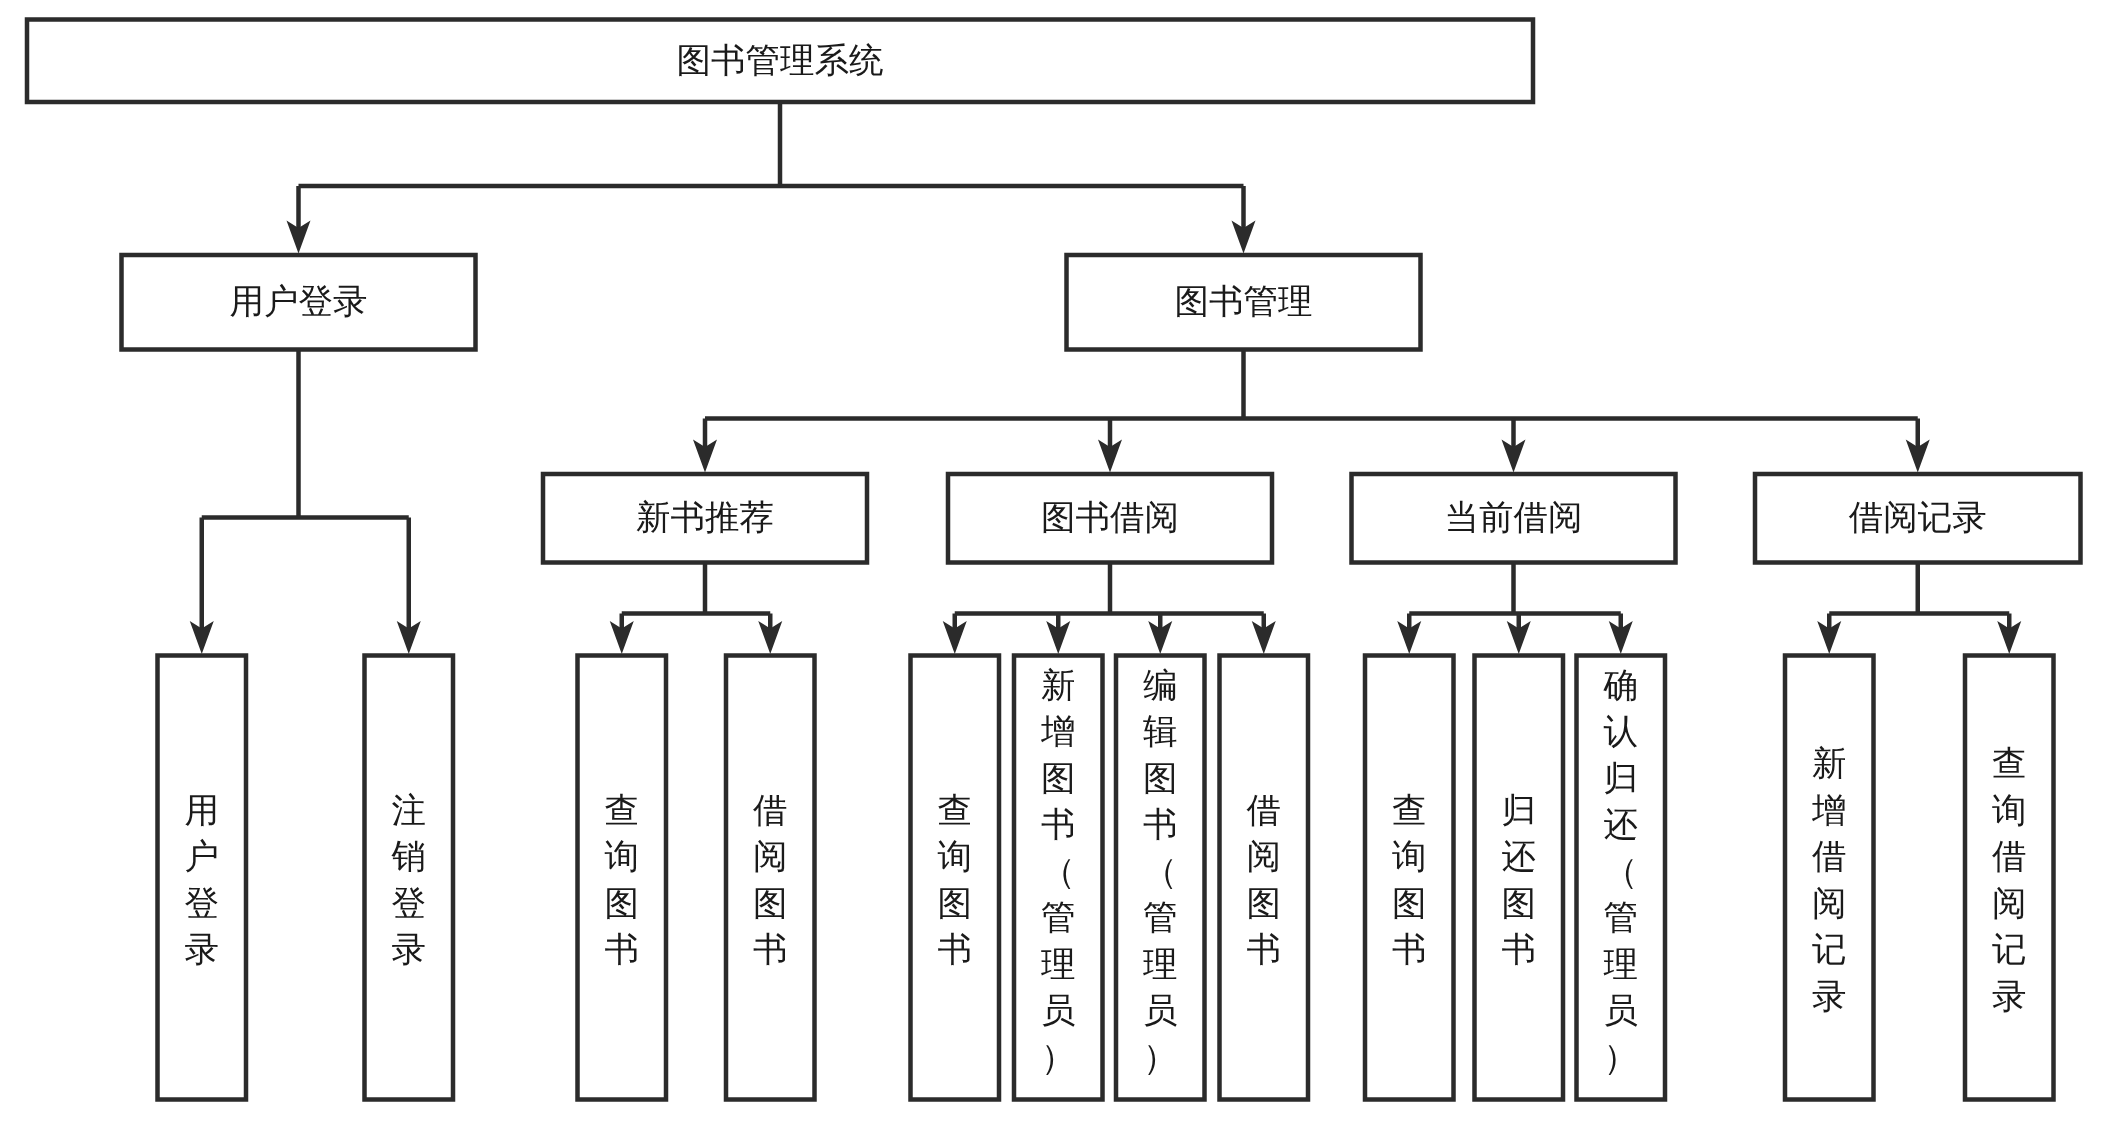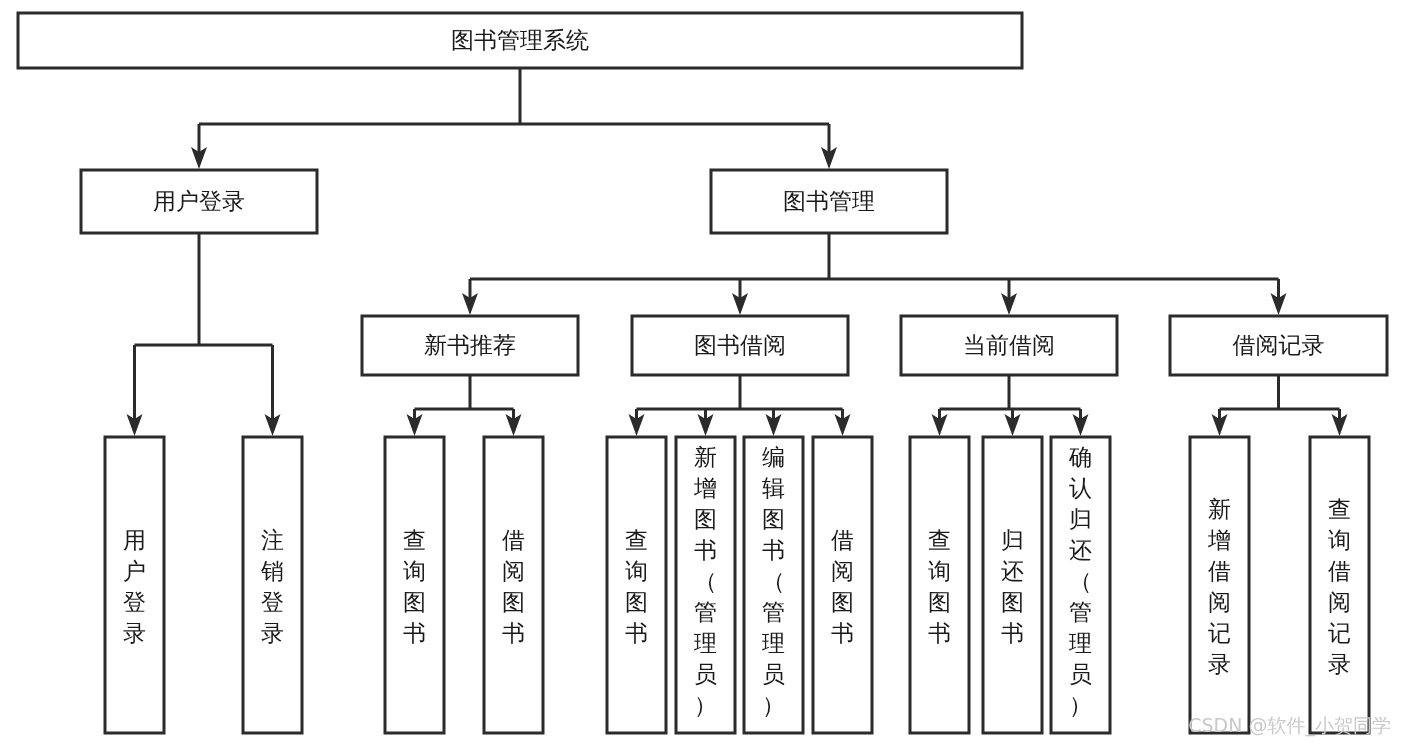--- a/index.html
+++ b/index.html
@@ -216,14 +216,13 @@
         <g>
           <rect class="node-box" x="1190" y="437" width="59" height="296"></rect>
           <text class="node-label-v" x="1219.5" y="516.8"><tspan x="1219.5" dy="0">新</tspan><tspan x="1219.5" dy="31">增</tspan><tspan x="1219.5" dy="31">借</tspan><tspan x="1219.5" dy="31">阅</tspan><tspan x="1219.5" dy="31">记</tspan><tspan x="1219.5" dy="31">录</tspan></text>
         </g>
         <g>
           <rect class="node-box" x="1310" y="437" width="59" height="296"></rect>
           <text class="node-label-v" x="1339.5" y="516.8"><tspan x="1339.5" dy="0">查</tspan><tspan x="1339.5" dy="31">询</tspan><tspan x="1339.5" dy="31">借</tspan><tspan x="1339.5" dy="31">阅</tspan><tspan x="1339.5" dy="31">记</tspan><tspan x="1339.5" dy="31">录</tspan></text>
         </g>
       </g>
   </svg>
-  <div class="watermark-text">CSDN @软件_小贺同学</div>
 </div>
 
 </body></html>

